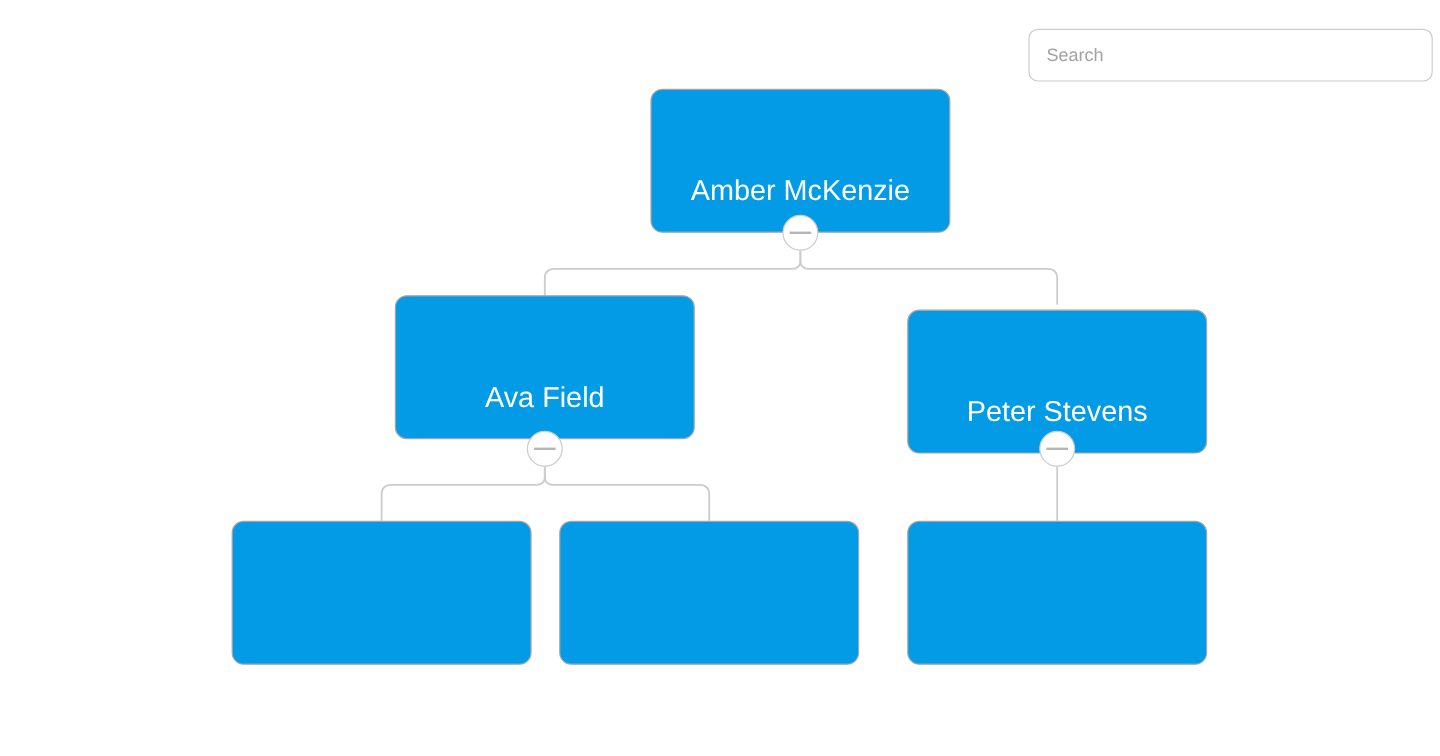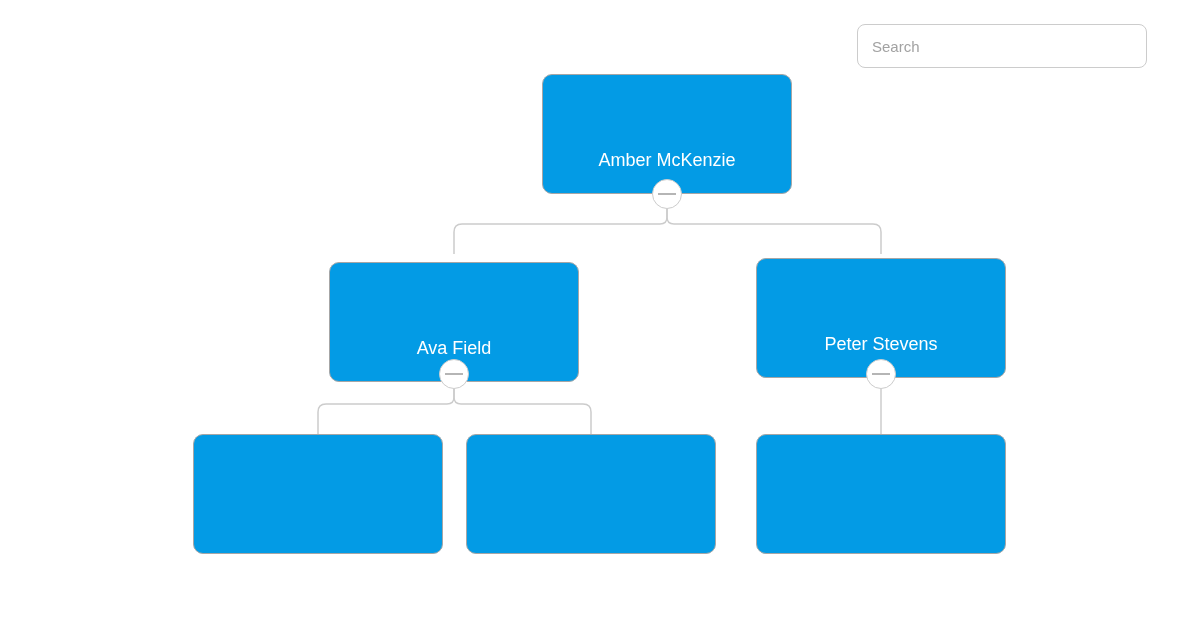--- a/index.html
+++ b/index.html
@@ -20,25 +20,25 @@
     background: var(--node-fill, #039BE5);
     border: 1px solid var(--node-border, #a6a6a6);
     border-radius: 10px;
     box-sizing: border-box;
     cursor: pointer;
   }
   .node-label {
     position: absolute; left: 0; right: 0; bottom: 22px;
     text-align: center;
     color: var(--label-text, #ffffff);
-    font-size: 18px; line-height: 22px;
+    font-size: 24px; line-height: 22px;
     pointer-events: none;
   }
   .n1 { left: 542px; top: 74px; }
-  .n2 { left: 329px; top: 262px; }
+  .n2 { left: 329px; top: 246px; }
   .n3 { left: 756px; top: 258px; }
   .n4 { left: 193px; top: 434px; }
   .n5 { left: 466px; top: 434px; }
   .n6 { left: 756px; top: 434px; }
 
   .toggle {
     position: absolute;
     width: 30px; height: 30px;
     border-radius: 50%;
     background: var(--toggle-fill, #ffffff);
@@ -53,21 +53,21 @@
   .t3 { left: 866px; top: 359px; }
   .minus {
     display: block;
     width: 18px; height: 2px;
     background: var(--toggle-minus, #b5b5b5);
   }
 
   .search {
     position: absolute;
     left: 857px; top: 24px;
-    width: 290px; height: 44px;
+    width: 337px; height: 44px;
     box-sizing: border-box;
     border: 1px solid #cccccc;
     border-radius: 8px;
     padding: 0 14px;
     font-size: 15px;
     color: #444444;
     font-family: "Liberation Sans", sans-serif;
     outline: none;
     background: #ffffff;
   }

